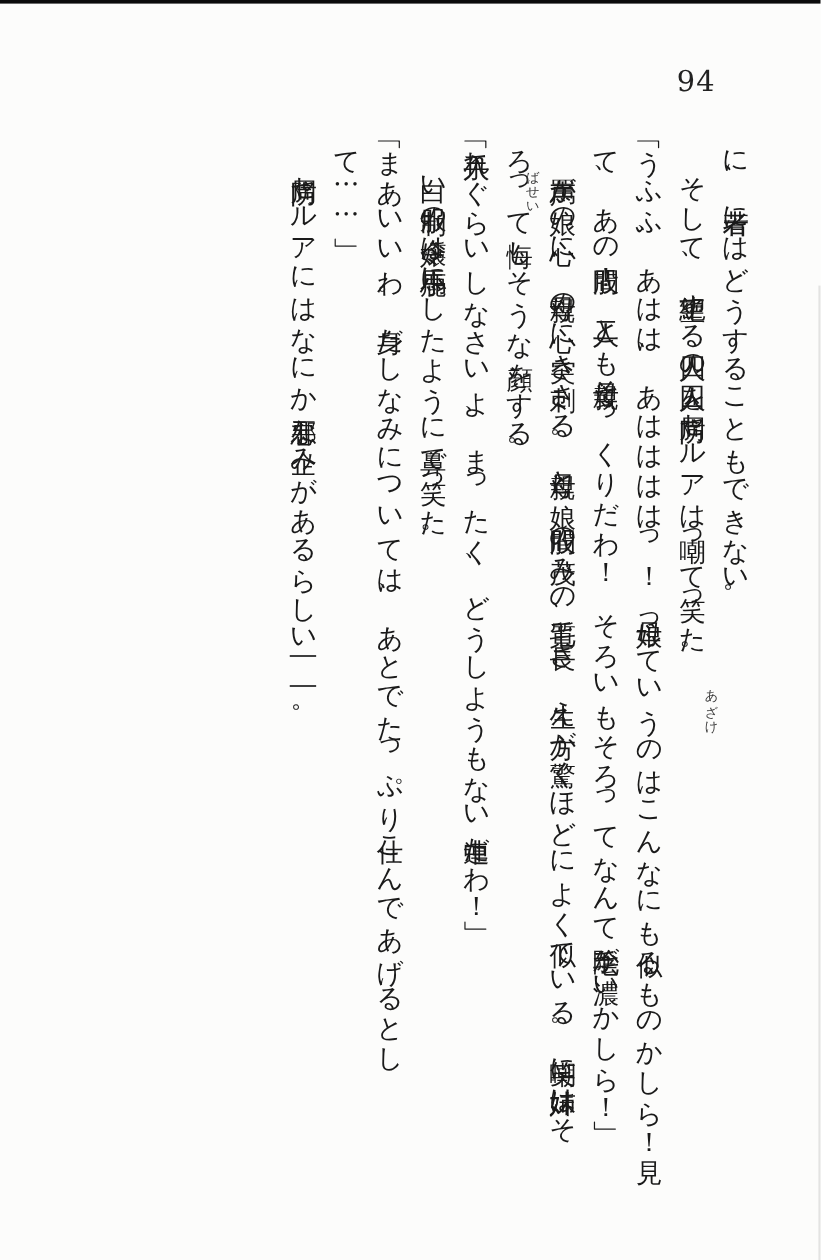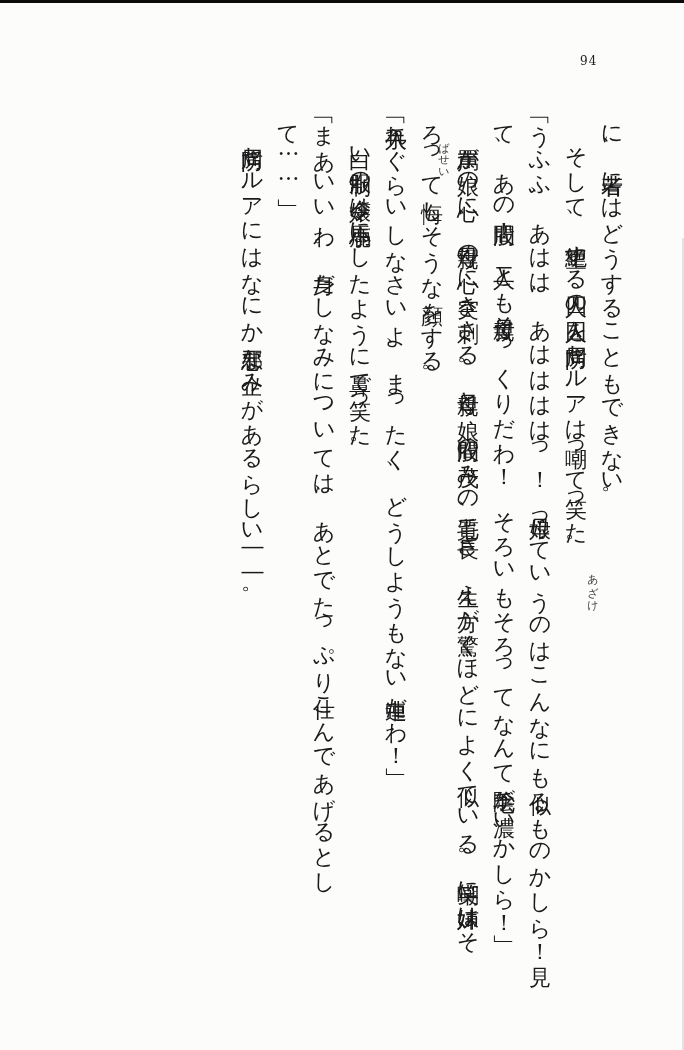--- a/index.html
+++ b/index.html
@@ -23,22 +23,22 @@
     background: #0b0b0b;
   }
   .right-scan-shadow {
     position: absolute;
     right: 0; top: 238px;
     width: 2px; height: 812px;
     background: #e3e3e2;
   }
   .page-number {
     position: absolute;
-    left: 580px; top: 54px;
-    font-size: 12px;
+    left: 564px; top: 54px;
+    font-size: 24px;
     letter-spacing: 1px;
     color: #222;
   }
   .text-block {
     position: absolute;
     top: 110px;
     right: 54px;
     height: 840px;
     writing-mode: vertical-rl;
     text-orientation: upright;

